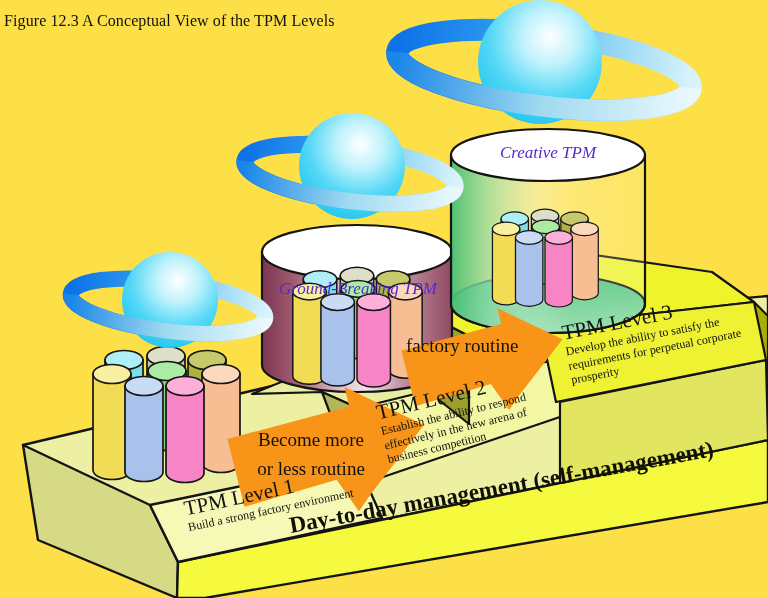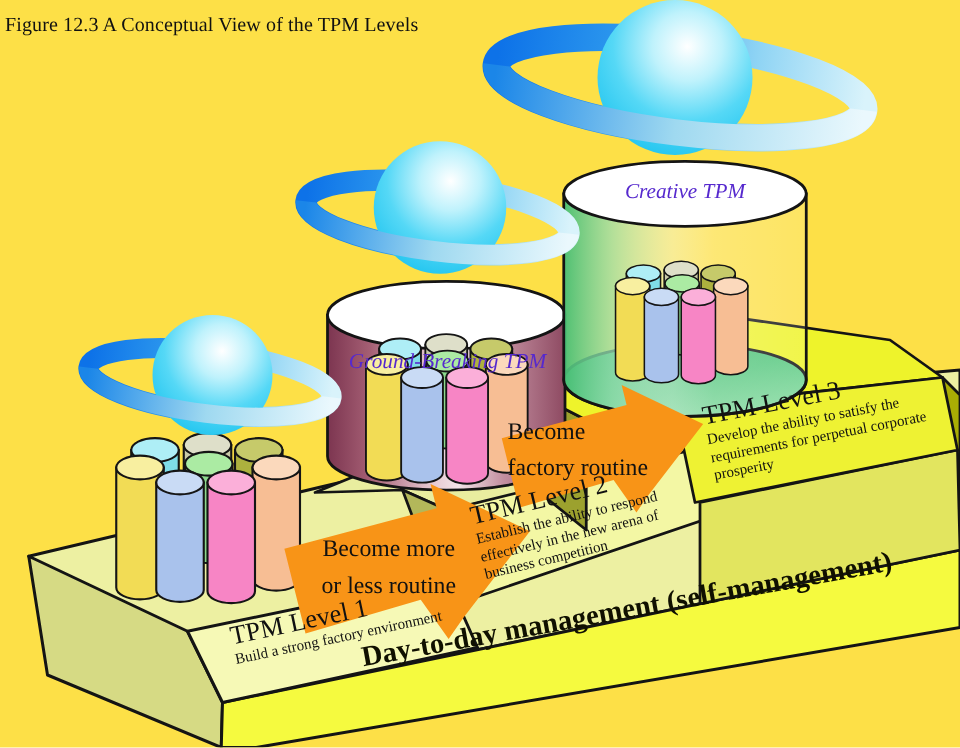--- a/index.html
+++ b/index.html
@@ -215,18 +215,17 @@
   <div class="txt level-panel" id="panel-l3">
     <div class="lvl-h">TPM Level 3</div>
     <div class="lvl-d">Develop the ability to satisfy the requirements for perpetual corporate prosperity</div>
   </div>
 
   <div class="txt arrow-text" id="arrow1-text">
     <div>Become more</div>
     <div>or less routine</div>
   </div>
   <div class="txt arrow-text" id="arrow2-text">
-    <div>Become</div>
     <div>factory routine</div>
   </div>
 
   <div class="txt" id="banner-text">Day-to-day management (self-management)</div>
 </div>
 
 </body></html>

